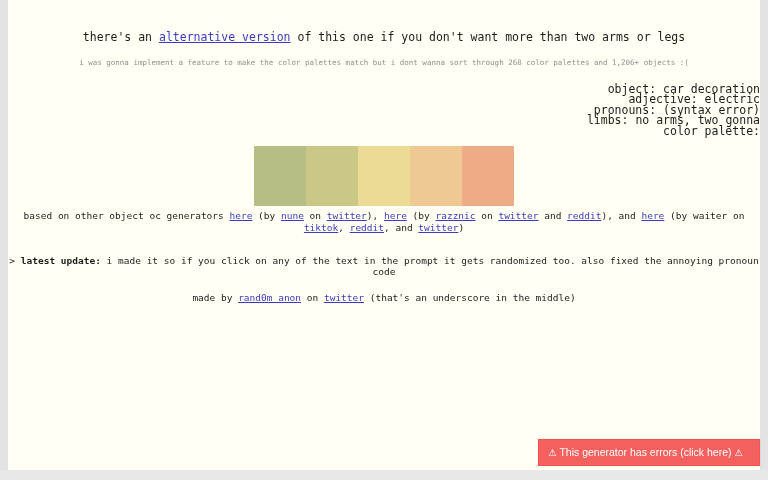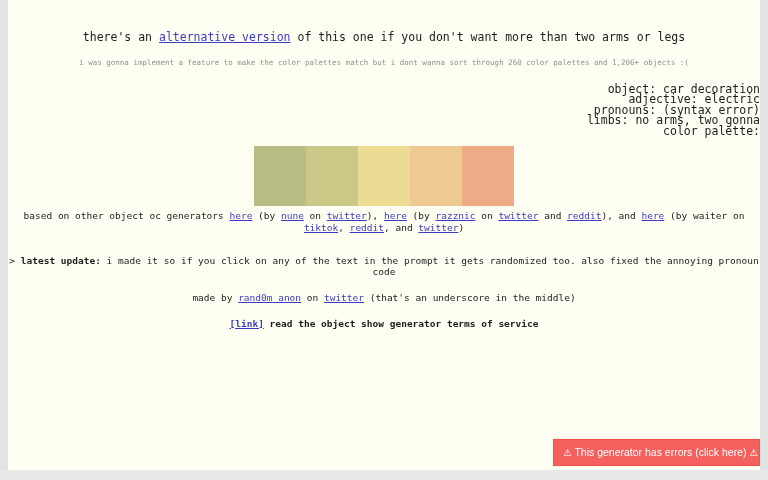--- a/index.html
+++ b/index.html
@@ -118,21 +118,21 @@
   }
   .tos .lnk { color: #3b3bc4; }
   .error-badge {
     position: absolute;
     right: 8px;
     bottom: 14px;
     background: #f4605e;
     color: #ffffff;
     font-family: "Liberation Sans", sans-serif;
     font-size: 10.5px;
-    padding: 6px 1px 7px 9px;
+    padding: 6px 16px 7px 9px;
     white-space: nowrap;
     border: 1px solid #f2524f;
     box-shadow: 0 0 0 1px rgba(0,0,0,0.03);
   }
   .error-badge .tri { font-size: 9.5px; }
   .bottom-strip {
     position: absolute;
     left: 0; bottom: 0;
     width: 768px; height: 10px;
     background: #e8e8e8;
@@ -211,23 +211,20 @@
         <div>
           <span>&gt;</span>
           <b>latest update:</b><span> i made it so if you click on any of the text in the prompt it gets randomized too. also fixed the annoying pronoun code</span>
         </div>
       </div>
 
       <div class="madeby">
         <span>made by </span><a href="#">rand0m_anon</a><span> on </span><a href="#">twitter</a><span> (that's an underscore in the middle)</span>
       </div>
 
-      <div class="tos">
-        <a href="#" class="lnk">[link]</a><span> read the object show generator terms of service</span>
-      </div>
 
     </div>
   </div>
 
   <div class="error-badge" style="background: rgb(244, 96, 94);">
     <span class="tri">⚠</span>
     <span>This generator has errors (click here)</span>
     <span class="tri">⚠</span>
   </div>
 

